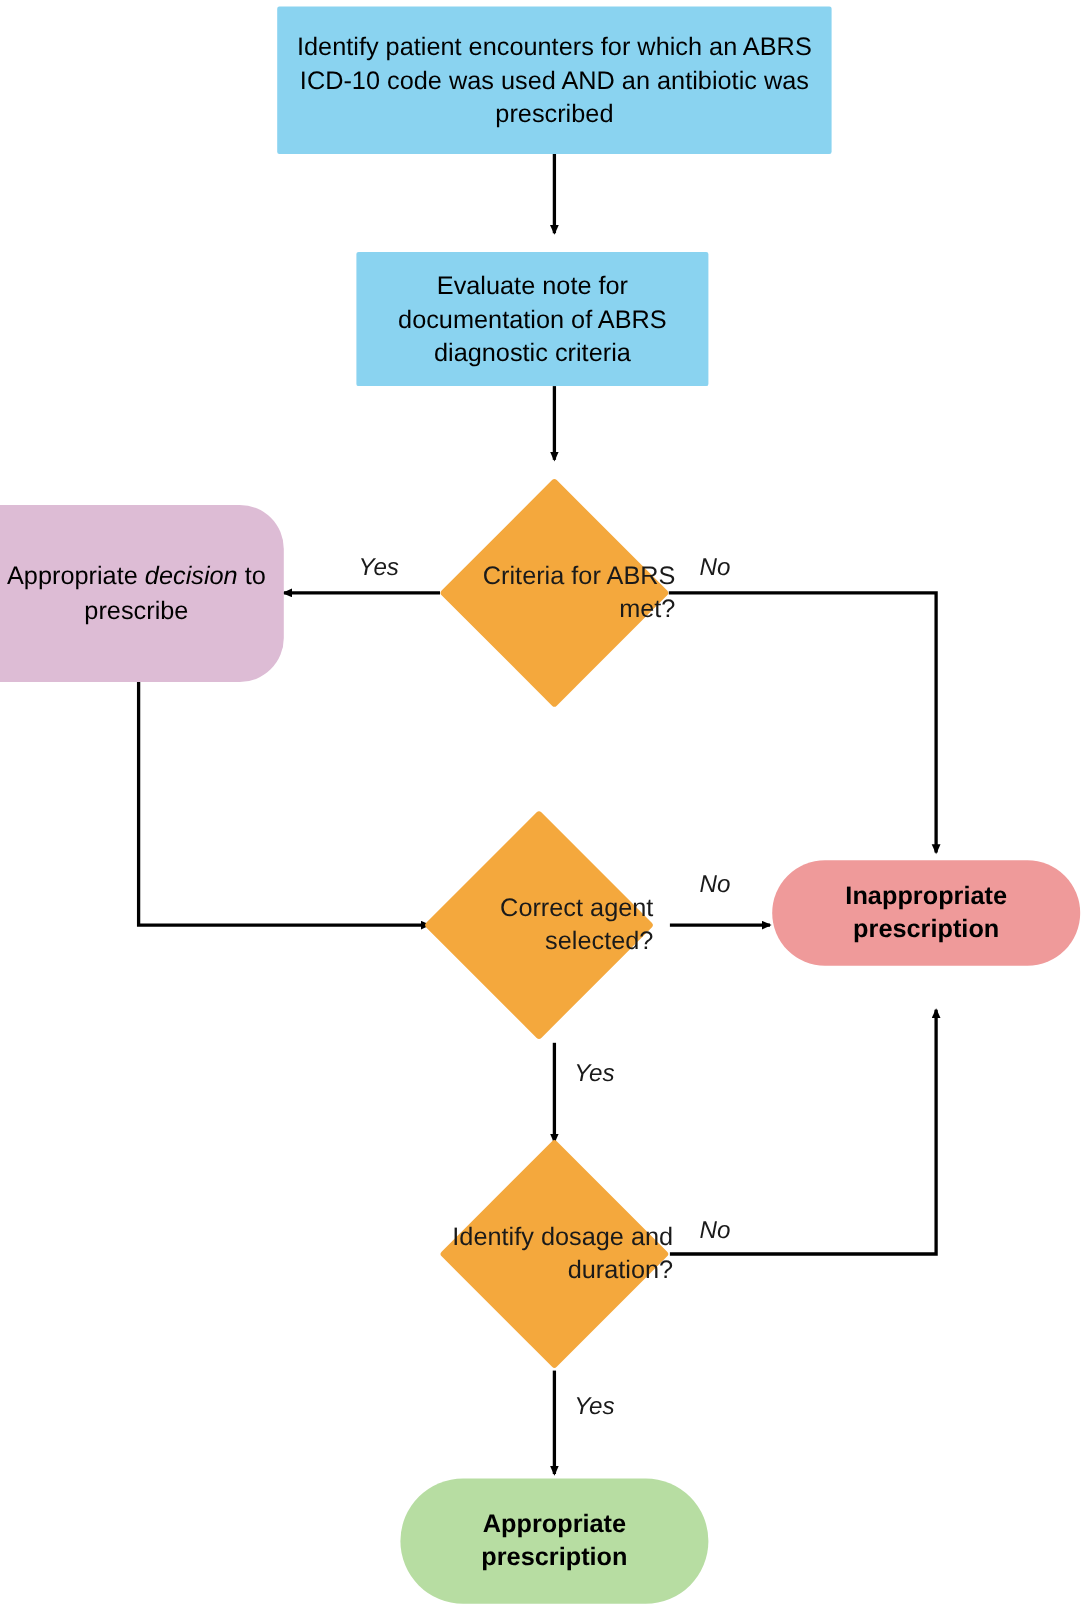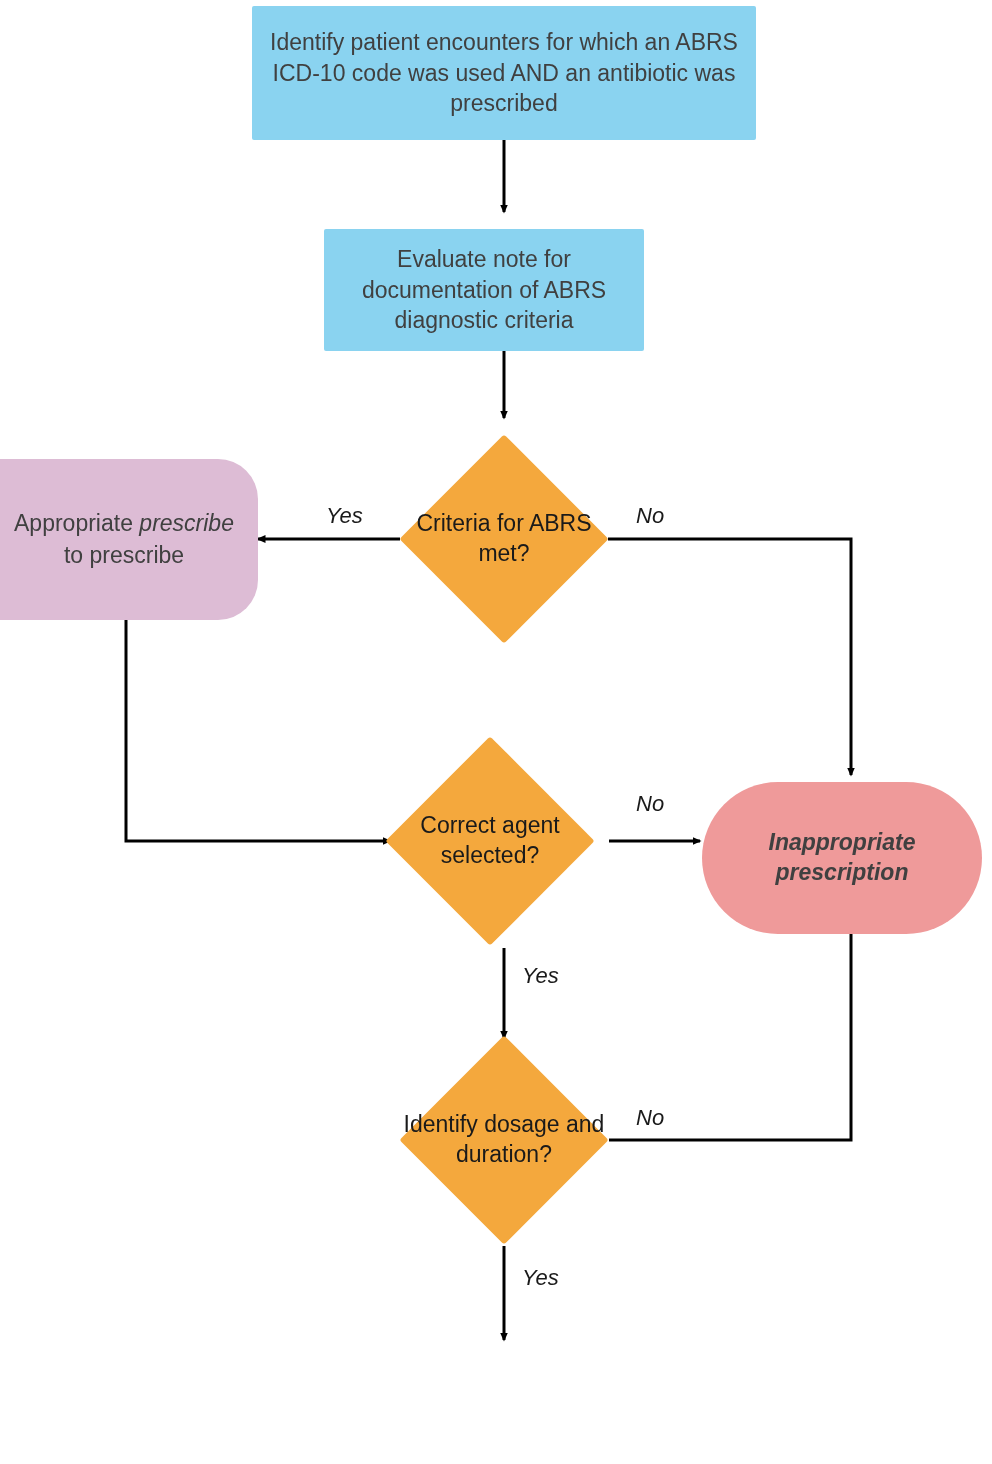--- a/index.html
+++ b/index.html
@@ -25,21 +25,21 @@
     height: 1464px;
     pointer-events: none;
   }
   .node {
     position: absolute;
     box-sizing: border-box;
     display: flex;
     align-items: center;
     justify-content: center;
     text-align: center;
-    color: #404040;
+    color: #000000;
   }
   .rect-blue {
     background: #8ad3f0;
     border-radius: 2px;
     font-size: 23px;
     line-height: 1.33;
     padding: 6px 10px;
   }
   .pill-purple {
     background: #ddbcd5;
@@ -79,21 +79,21 @@
   }
   .diamond-label {
     position: absolute;
     left: 0;
     top: 0;
     width: 100%;
     height: 100%;
     display: flex;
     align-items: center;
     justify-content: center;
-    text-align: center;
+    text-align: right;
     font-size: 23px;
     line-height: 1.3;
     color: #1a1a1a;
   }
   .edge-label {
     position: absolute;
     font-style: italic;
     font-size: 22px;
     color: #1a1a1a;
     white-space: nowrap;
@@ -141,38 +141,41 @@
     <span>Evaluate note for documentation of ABRS diagnostic criteria</span>
   </div>
 
   <div class="diamond-wrap" style="left:430px; top:465px; width:148px; height:148px;">
     <div class="diamond-shape"></div>
     <div class="diamond-label" style="left:-36px; width:220px;">Criteria for ABRS met?</div>
   </div>
 
   <div class="node pill-purple" style="left:-10px; top:459px; width:268px; height:161px; border-radius:0 40px 40px 0;">
     <span>
-      <span>Appropriate </span><span class="em">prescribe</span><span> to prescribe</span>
+      <span>Appropriate </span><span class="em">decision</span><span> to prescribe</span>
     </span>
   </div>
 
   <div class="diamond-wrap" style="left:416px; top:767px; width:148px; height:148px;">
     <div class="diamond-shape"></div>
     <div class="diamond-label" style="left:-30px; width:208px;">Correct agent selected?</div>
   </div>
 
   <div class="diamond-wrap" style="left:430px; top:1066px; width:148px; height:148px;">
     <div class="diamond-shape"></div>
     <div class="diamond-label" style="left:-34px; width:216px;">Identify dosage and duration?</div>
   </div>
 
-  <div class="node pill-red" style="left:702px; top:782px; width:280px; height:152px;font-style:italic;">
+  <div class="node pill-red" style="left:702px; top:782px; width:280px; height:96px;">
     <span>Inappropriate prescription</span>
   </div>
 
+  <div class="node pill-green" style="left:364px; top:1344px; width:280px; height:114px;">
+    <span>Appropriate prescription</span>
+  </div>
 
   <div class="edge-label" style="left:326px; top:503px;">Yes</div>
   <div class="edge-label" style="left:636px; top:503px;">No</div>
   <div class="edge-label" style="left:636px; top:791px;">No</div>
   <div class="edge-label" style="left:522px; top:963px;">Yes</div>
   <div class="edge-label" style="left:636px; top:1105px;">No</div>
   <div class="edge-label" style="left:522px; top:1265px;">Yes</div>
 
 </div>
 

